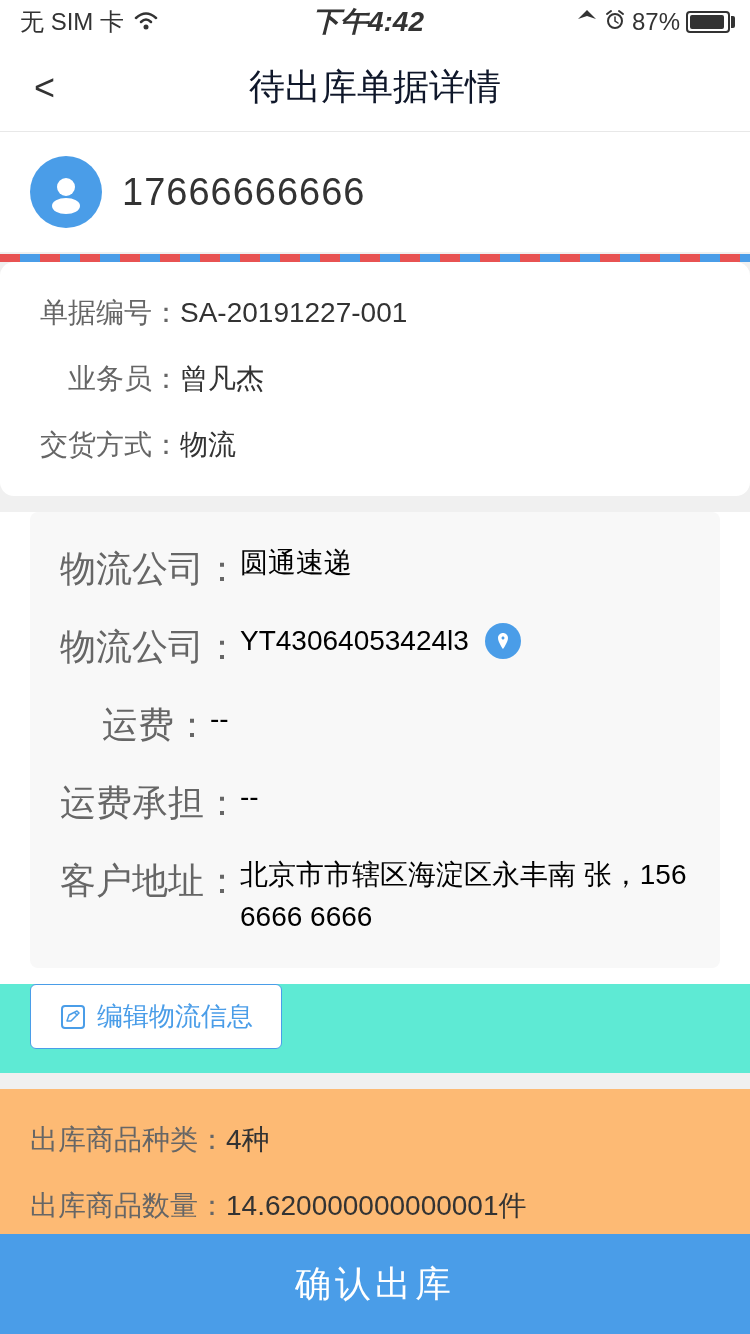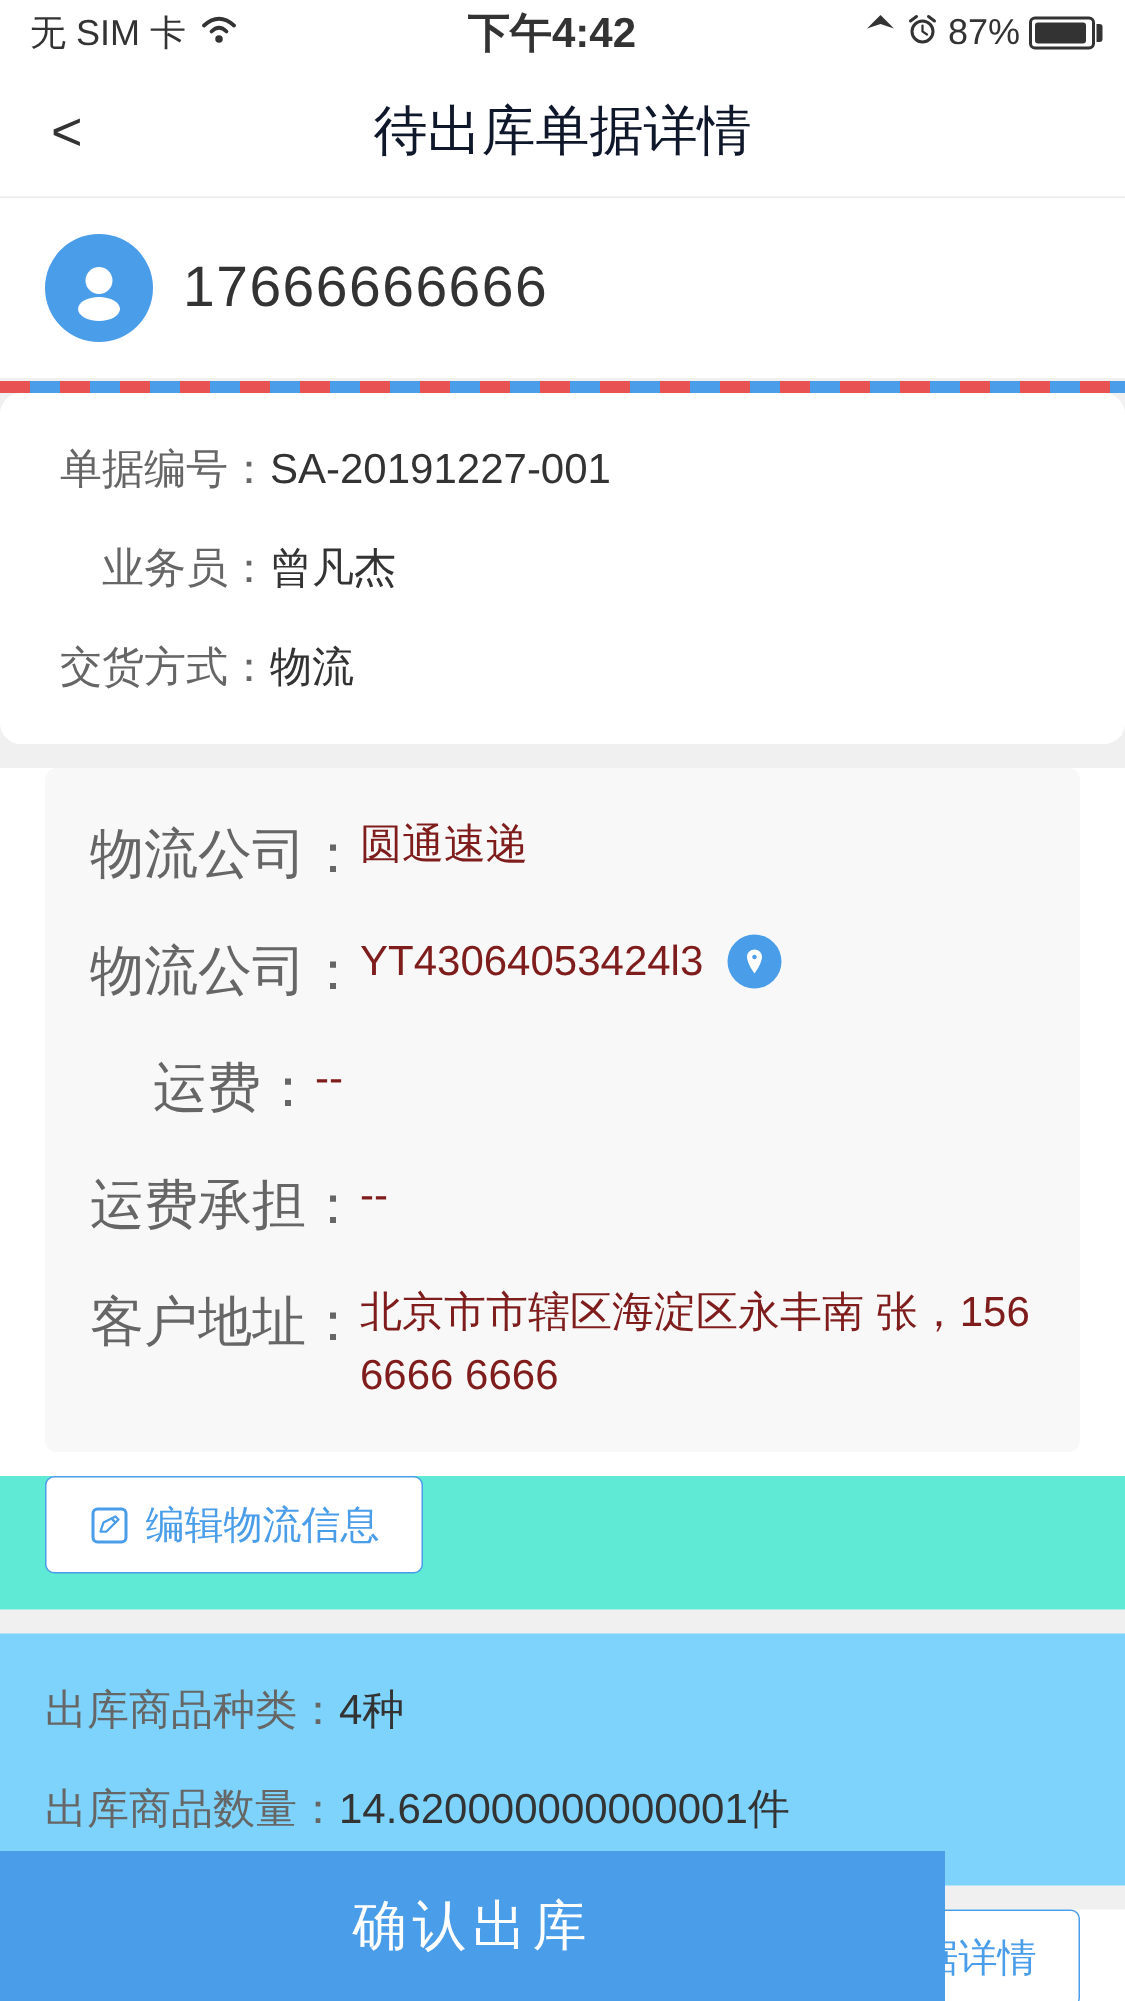--- a/index.html
+++ b/index.html
@@ -20,21 +20,21 @@
       height: 44px;
       background: #fff;
       display: flex;
       align-items: center;
       justify-content: space-between;
       padding: 0 20px;
       font-size: 24px;
       font-weight: 500;
     }
     .status-left { display: flex; align-items: center; gap: 8px; }
-    .status-center { font-size: 28px; font-weight: 600; }
+    .status-center { font-size: 28px; font-weight: 600; font-style: italic; }
     .status-right { display: flex; align-items: center; gap: 6px; font-size: 24px; }
     .battery-icon {
       width: 44px; height: 22px; border: 2px solid #333; border-radius: 4px; position: relative; display: inline-block;
     }
     .battery-icon::after {
       content: ''; position: absolute; right: -7px; top: 50%; transform: translateY(-50%);
       width: 4px; height: 12px; background: #333; border-radius: 0 2px 2px 0;
     }
     .battery-fill {
       position: absolute; left: 2px; top: 2px; bottom: 2px;
@@ -144,21 +144,21 @@
     }
     .logistics-row:last-child { margin-bottom: 0; }
     .logistics-label {
       color: #666;
       font-size: 36px;
       flex-shrink: 0;
       min-width: 150px;
       text-align: right;
     }
     .logistics-value {
-      color: #7f1d1d;
+      color: #000000;
       font-size: 28px;
       flex: 1;
     }
     .logistics-value-with-icon {
       display: flex;
       align-items: center;
       gap: 16px;
       text-align: center;
     }
     .location-icon {
@@ -185,21 +185,21 @@
       align-items: center;
       gap: 10px;
       color: #4a9de8;
       font-size: 26px;
       background: #fff;
       cursor: pointer;
     }
 
     
     .goods-section {
-      background: #7dd3fc;
+      background: #fdba74;
       padding: 30px;
       margin-bottom: 16px;
     }
     .goods-row {
       display: flex;
       align-items: center;
       margin-bottom: 24px;
       line-height: 1.5;
     }
     .goods-row:last-child { margin-bottom: 0; }
@@ -234,21 +234,21 @@
       color: #4a9de8;
       font-size: 26px;
       background: #fff;
       cursor: pointer;
     }
 
     
     .confirm-btn-area {
       position: fixed;
       bottom: 0;
-      width: 630px;
+      width: 750px;
       background: #4a9de8;
       height: 100px;
       display: flex;
       align-items: center;
       justify-content: center;
       cursor: pointer;
     }
     .confirm-btn-label {
       color: #fff;
       font-size: 36px;

